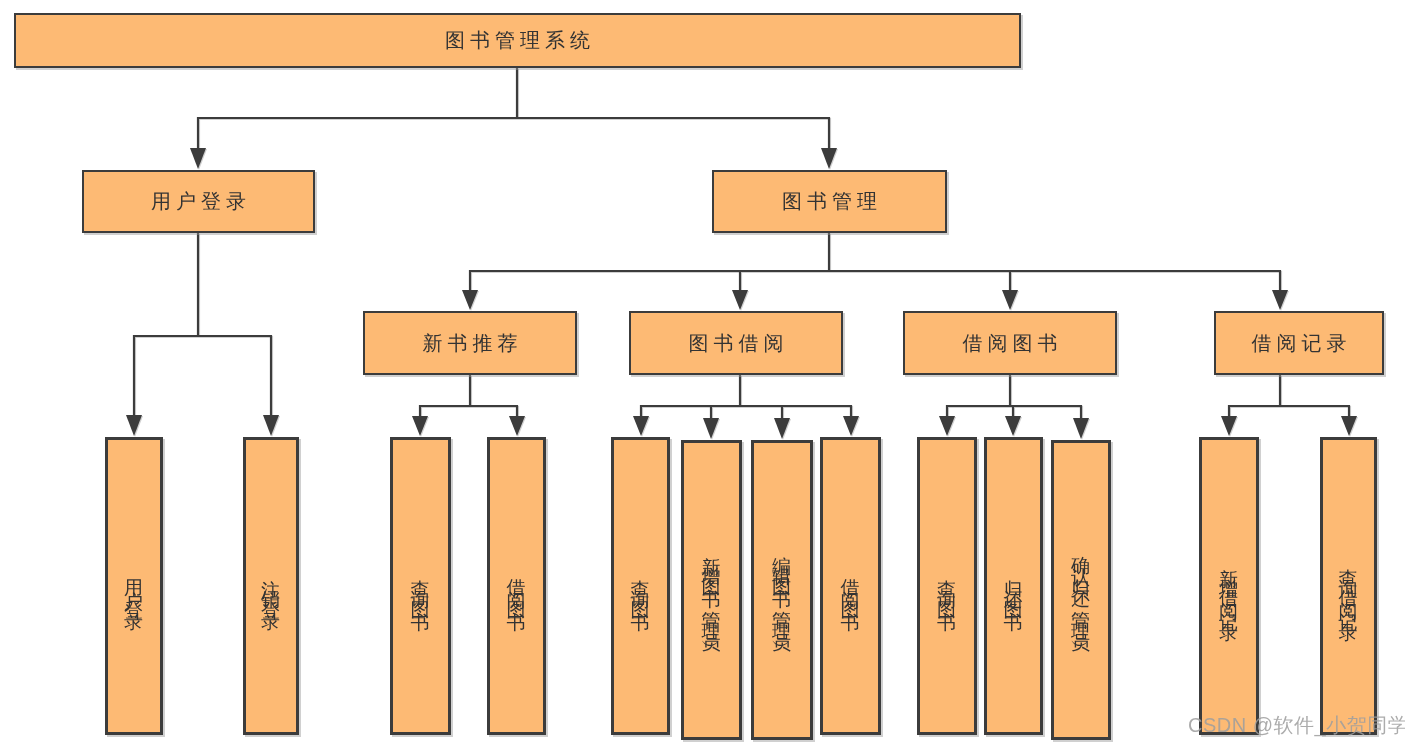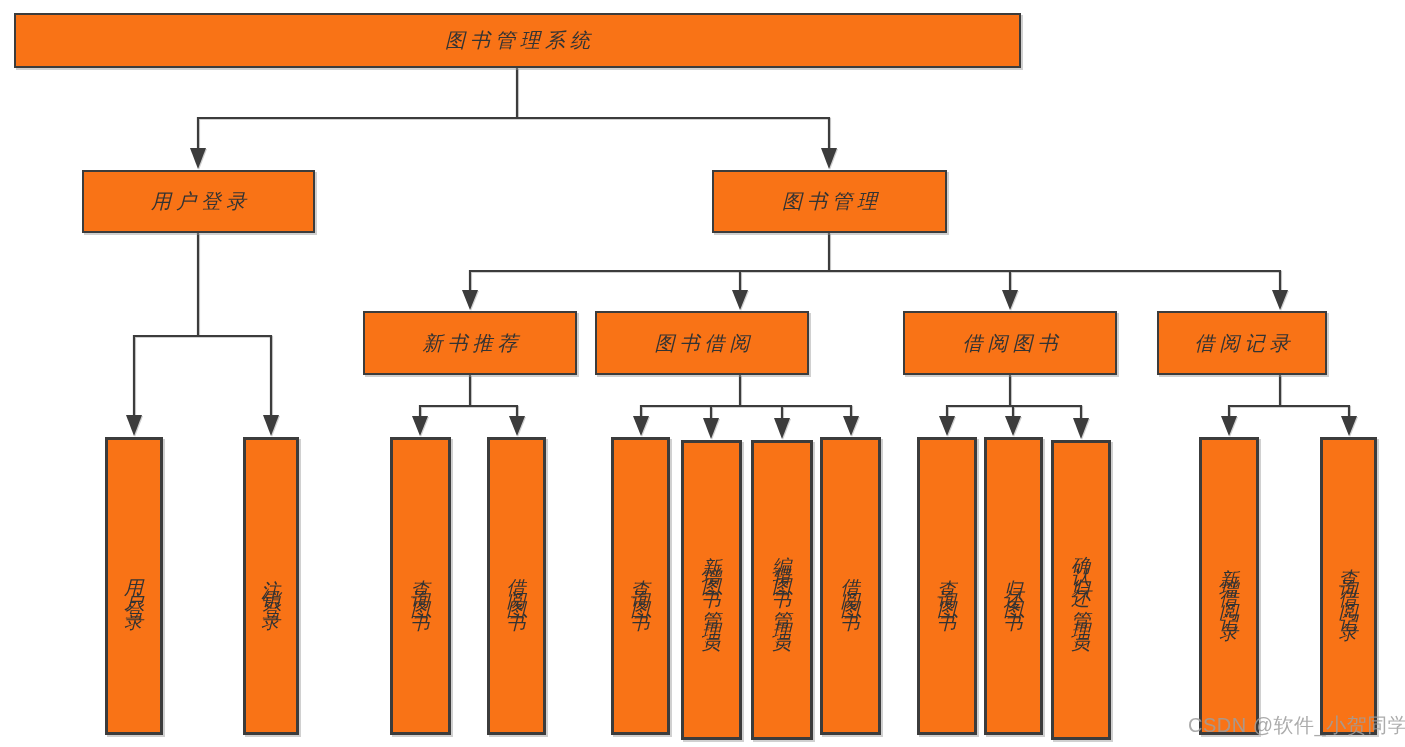--- a/index.html
+++ b/index.html
@@ -19,26 +19,25 @@
   }
   .wires{
     position:absolute;inset:0;
     filter:drop-shadow(1.5px 1.5px 0 rgba(150,150,150,0.45));
   }
   .wires line{stroke:var(--line);stroke-width:2.2;}
   .wires polygon{fill:var(--line);stroke:none;}
   .box{
     position:absolute;
     box-sizing:border-box;
-    background:#f97316;
+    background:#fdba74;
     border:2px solid var(--line);
     box-shadow:2px 2px 0 rgba(150,150,150,0.45);
     display:flex;align-items:center;justify-content:center;
     text-align:right;
-    font-style:italic;
   }
   .box.h{
     font-size:20px;
     letter-spacing:5px;
     text-indent:5px; 
   }
   .box.v{
     border-width:3px;
     writing-mode:vertical-lr;
     font-size:19px;
@@ -131,27 +130,27 @@
   <div class="box h" style="left:82px;top:170px;width:233px;height:63px">
     <span>用户登录</span>
   </div>
   <div class="box h" style="left:712px;top:170px;width:235px;height:63px">
     <span>图书管理</span>
   </div>
 
   <div class="box h" style="left:363px;top:311px;width:214px;height:64px">
     <span>新书推荐</span>
   </div>
-  <div class="box h" style="left:595px;top:311px;width:214px;height:64px">
+  <div class="box h" style="left:629px;top:311px;width:214px;height:64px">
     <span>图书借阅</span>
   </div>
   <div class="box h" style="left:903px;top:311px;width:214px;height:64px">
     <span>借阅图书</span>
   </div>
-  <div class="box h" style="left:1157px;top:311px;width:170px;height:64px">
+  <div class="box h" style="left:1214px;top:311px;width:170px;height:64px">
     <span>借阅记录</span>
   </div>
 
   <div class="box v" style="left:105px;top:437px;width:58px;height:298px">
     <span>用户登录</span>
   </div>
   <div class="box v" style="left:243px;top:437px;width:56px;height:298px">
     <span>注销登录</span>
   </div>
 

